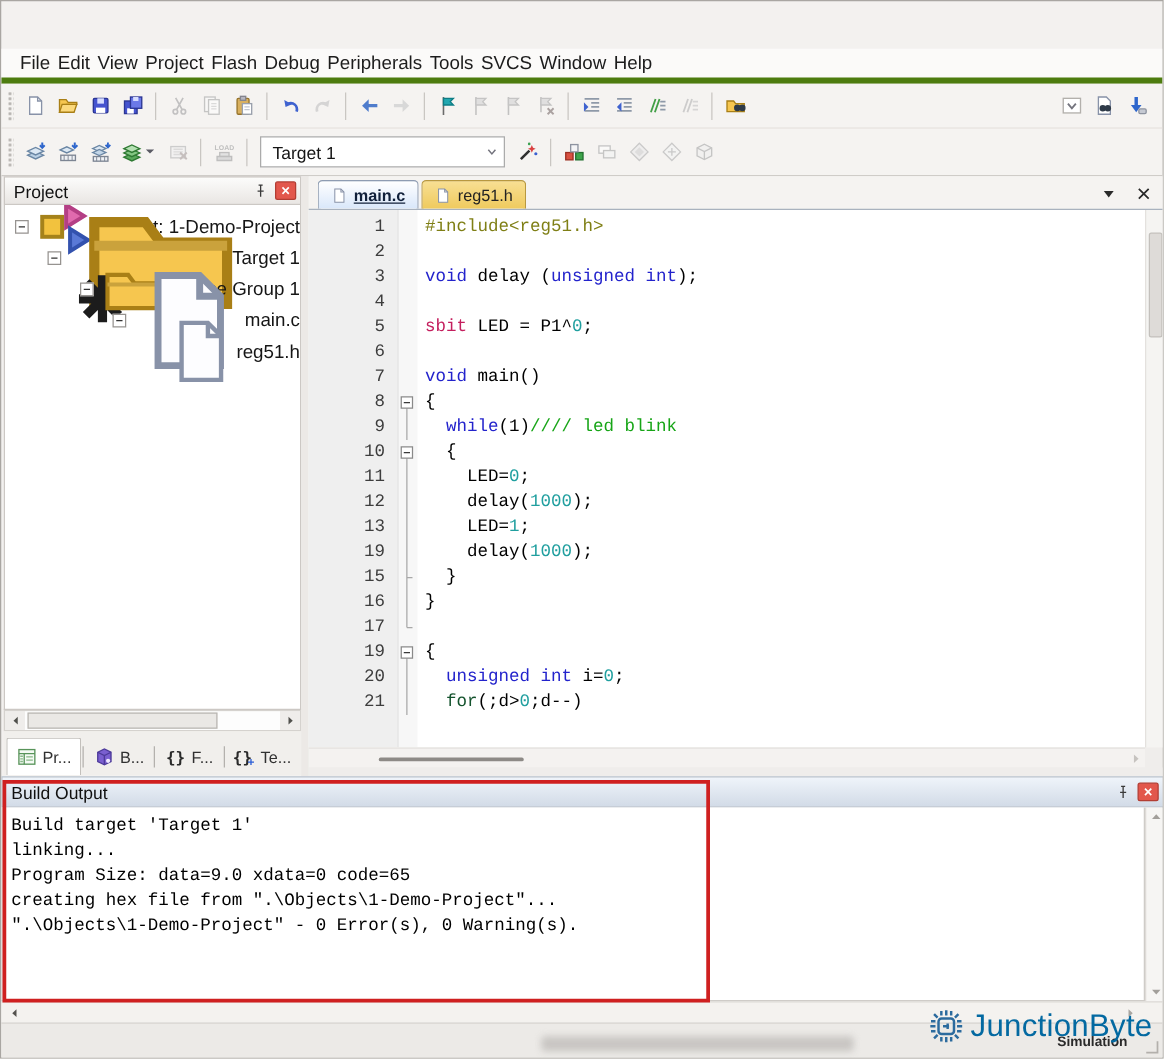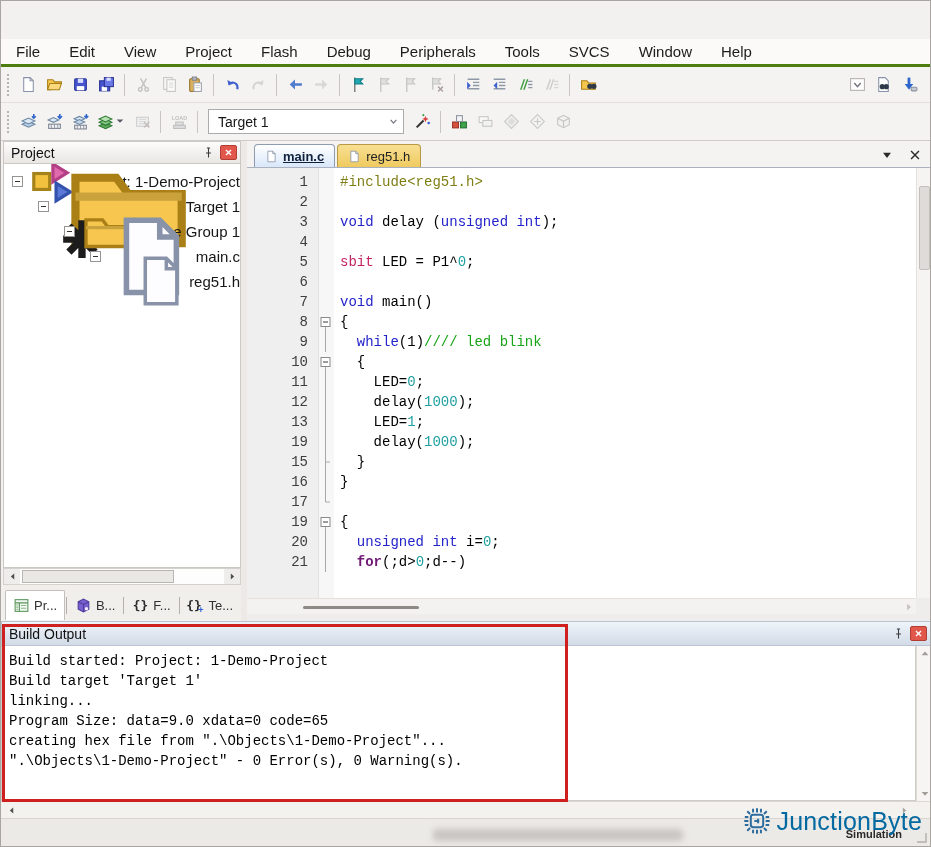--- a/index.html
+++ b/index.html
@@ -13,21 +13,21 @@
   .appicon {position:absolute;left:10px;top:9px;width:21px;height:21px;border-radius:4px;
             background:linear-gradient(#4ba25b,#2e7a3d);border:1px solid #256831;padding:2px;}
   .blurbar {background:#bdbab7;border-radius:3px;filter:blur(3px);position:absolute;}
   .wintitle {position:absolute;left:318px;top:10px;font-size:15px;color:#191919;white-space:nowrap;}
   .wincontrols {position:absolute;right:0;top:0;height:38px;display:flex;}
   .winbtn {width:46px;height:38px;display:flex;align-items:center;justify-content:center;}
   .winbtn svg {width:15px;height:15px;}
 
   
   .menubar {position:absolute;top:38px;left:0;right:0;height:28px;background:#fbfaf9;
-            border-bottom:3px solid #4d7c0f;display:flex;align-items:center;padding-left:12px;gap:23px;}
+            border-bottom:5px solid #4d7c0f;display:flex;align-items:center;padding-left:12px;gap:0;}
   .mitem {font-size:15px;color:#1c1c1c;padding:2px 3px;}
 
   
   .tbrow {position:absolute;left:0;right:0;display:flex;align-items:center;padding-left:4px;background:#f5f3f1;}
   .tb1 {top:66px;height:36px;border-bottom:1px solid #e3e0dc;}
   .tb2 {top:102px;height:38px;border-bottom:1px solid #cfccc8;}
   .grabhandle {width:5px;height:24px;margin:0 4px 0 1px;
       background-image:radial-gradient(circle,#b7b4b0 1.1px,transparent 1.2px);background-size:4px 4px;}
   .tbtn {width:26px;height:26px;display:flex;align-items:center;justify-content:center;border-radius:2px;flex:none;}
   .tbtn .ico {width:17px;height:17px;}
@@ -795,21 +795,21 @@
           </span>
           <span class="ct"><span style="color: rgb(0, 0, 0);">  </span><span style="color: rgb(35, 35, 204);">unsigned</span><span style="color: rgb(0, 0, 0);"> </span><span style="color: rgb(35, 35, 204);">int</span><span style="color: rgb(0, 0, 0);"> i=</span><span style="color: rgb(32, 159, 159);">0</span><span style="color: rgb(0, 0, 0);">;</span></span>
         </div>
         <div class="cl">
           <span class="ln">21</span>
           <span class="fd">
             <svg viewBox="0 0 15 20">
               <path d="M7.5 0v20" stroke="#a8a8a8"></path>
             </svg>
           </span>
-          <span class="ct"><span style="color: rgb(0, 0, 0);">  </span><span style="color: #701a75; font-weight: bold;">for</span><span style="color: rgb(0, 0, 0);">(;d&gt;</span><span style="color: rgb(32, 159, 159);">0</span><span style="color: rgb(0, 0, 0);">;d--)</span></span>
+          <span class="ct"><span style="color: rgb(0, 0, 0);">  </span><span style="color: #14532d;">for</span><span style="color: rgb(0, 0, 0);">(;d&gt;</span><span style="color: rgb(32, 159, 159);">0</span><span style="color: rgb(0, 0, 0);">;d--)</span></span>
         </div>
       </div>
     <div class="evs">
       <span class="vthumb"></span>
     </div>
     <div class="ehs">
       <span class="linethumb"></span>
       <svg viewBox="0 0 16 16" style="position:absolute;right:1px;top:2px;width:12px;height:12px">
           <path d="M5.5 3.5l5 4.5-5 4.5z" fill="#c6c3bf"></path>
         </svg>
@@ -826,21 +826,20 @@
             <path d="M6 2.5h4M8 2.5v6M5 8.5h6M8 8.5V14" fill="none" stroke="#3a3a3a" stroke-width="1.3"></path>
           </svg>
         </span>
       <span class="closebtn">
           <svg viewBox="0 0 16 16">
             <path d="M3.5 3.5l9 9M12.5 3.5l-9 9" stroke="#fff" stroke-width="2.4"></path>
           </svg>
         </span>
     </div>
     <div class="btext" id="btext">
-        <div class="bl">Build started: Project: 1-Demo-Project</div>
         <div class="bl">Build target 'Target 1'</div>
         <div class="bl">linking...</div>
         <div class="bl">Program Size: data=9.0 xdata=0 code=65</div>
         <div class="bl">creating hex file from ".\Objects\1-Demo-Project"...</div>
         <div class="bl">".\Objects\1-Demo-Project" - 0 Error(s), 0 Warning(s).</div>
       </div>
     <div class="bvs">
       <svg viewBox="0 0 16 16">
           <path d="M8 4.5l4.5 5h-9z" fill="#a29f9a"></path>
         </svg>

